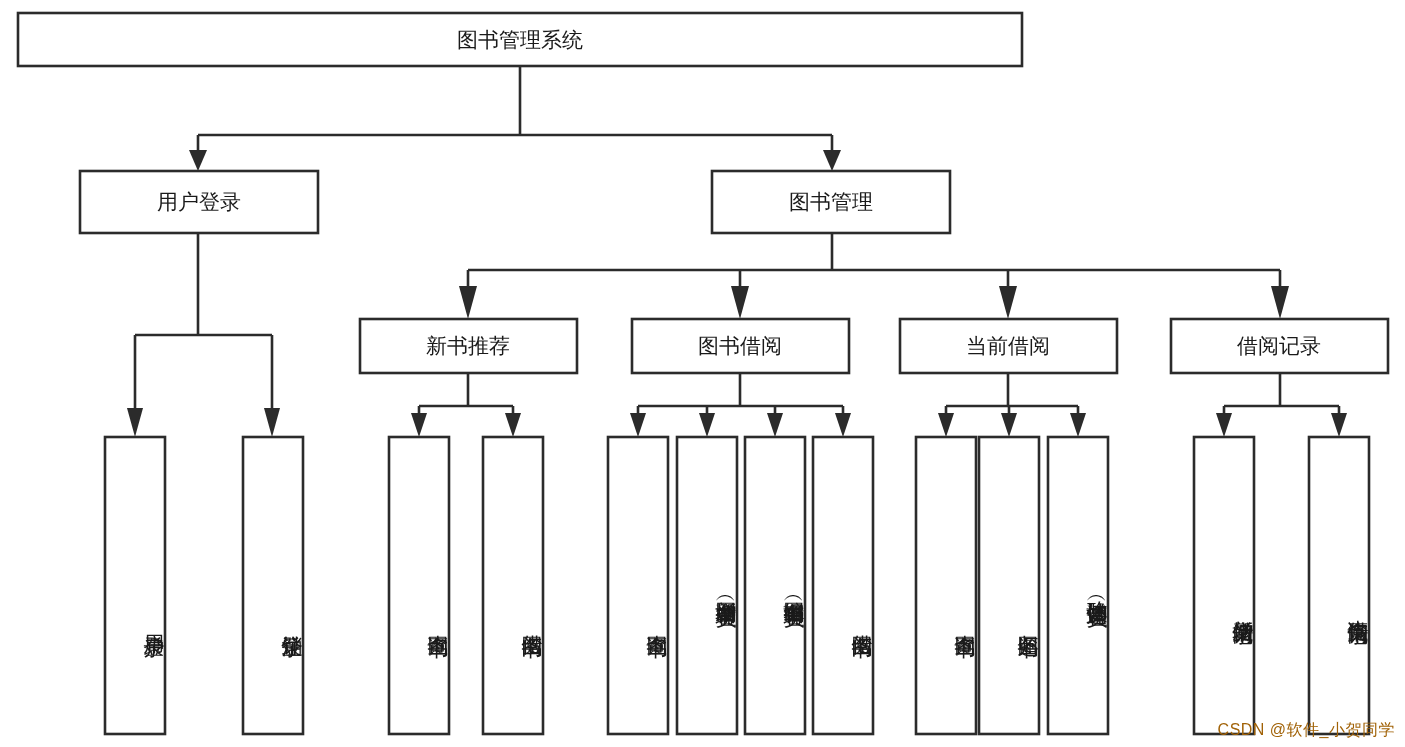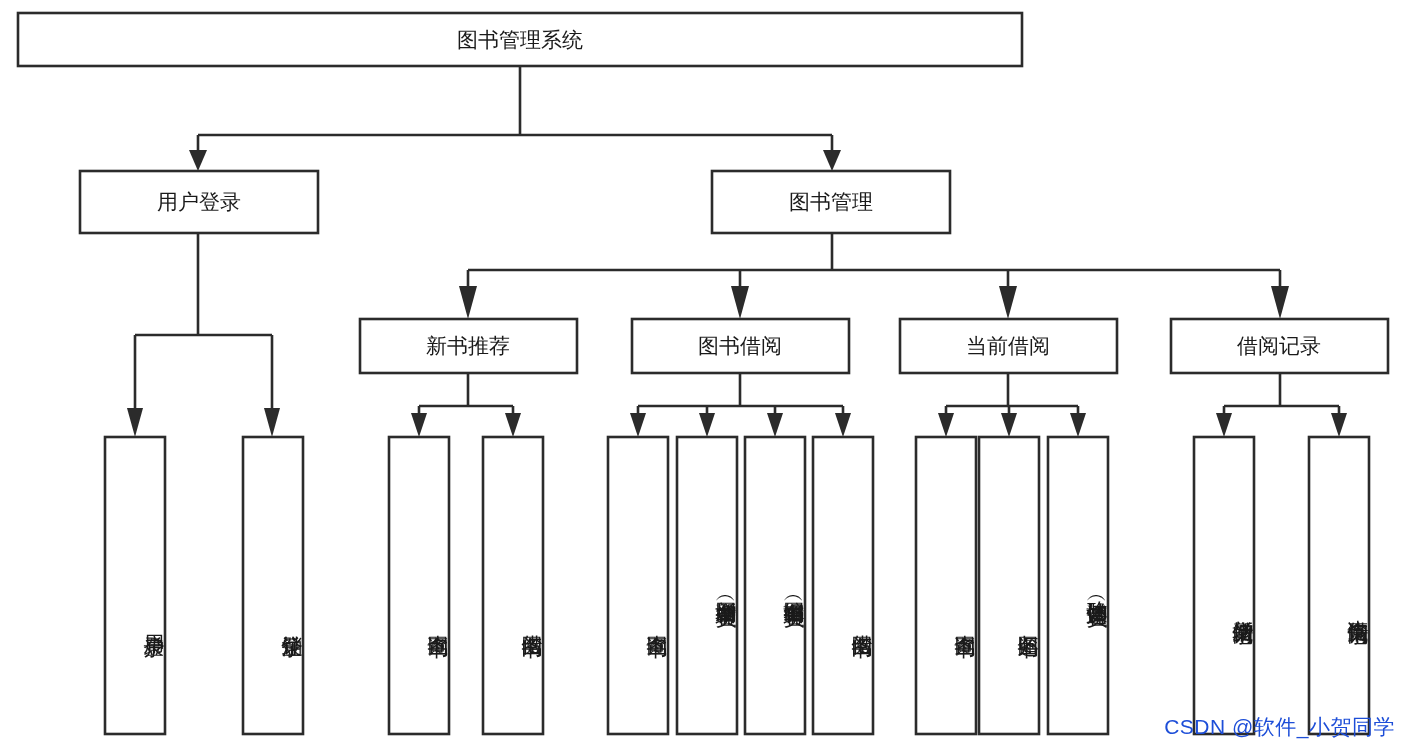--- a/index.html
+++ b/index.html
@@ -64,22 +64,22 @@
     text-orientation: upright;
     letter-spacing: 1px;
     white-space: nowrap;
     pointer-events: none;
   }
   .watermark {
     position: absolute;
     right: 8px;
     bottom: 6px;
     font-family: "Liberation Sans", "DejaVu Sans", sans-serif;
-    font-size: 21px;
-    color: #1d4ed8;
+    font-size: 16px;
+    color: #a16207;
     letter-spacing: 0.5px;
     white-space: nowrap;
   }
 </style>
 </head>
 <body>
 
 <div id="diagram-root">
 
   <svg class="diagram-canvas" viewBox="0 0 1405 747" xmlns="http://www.w3.org/2000/svg">

